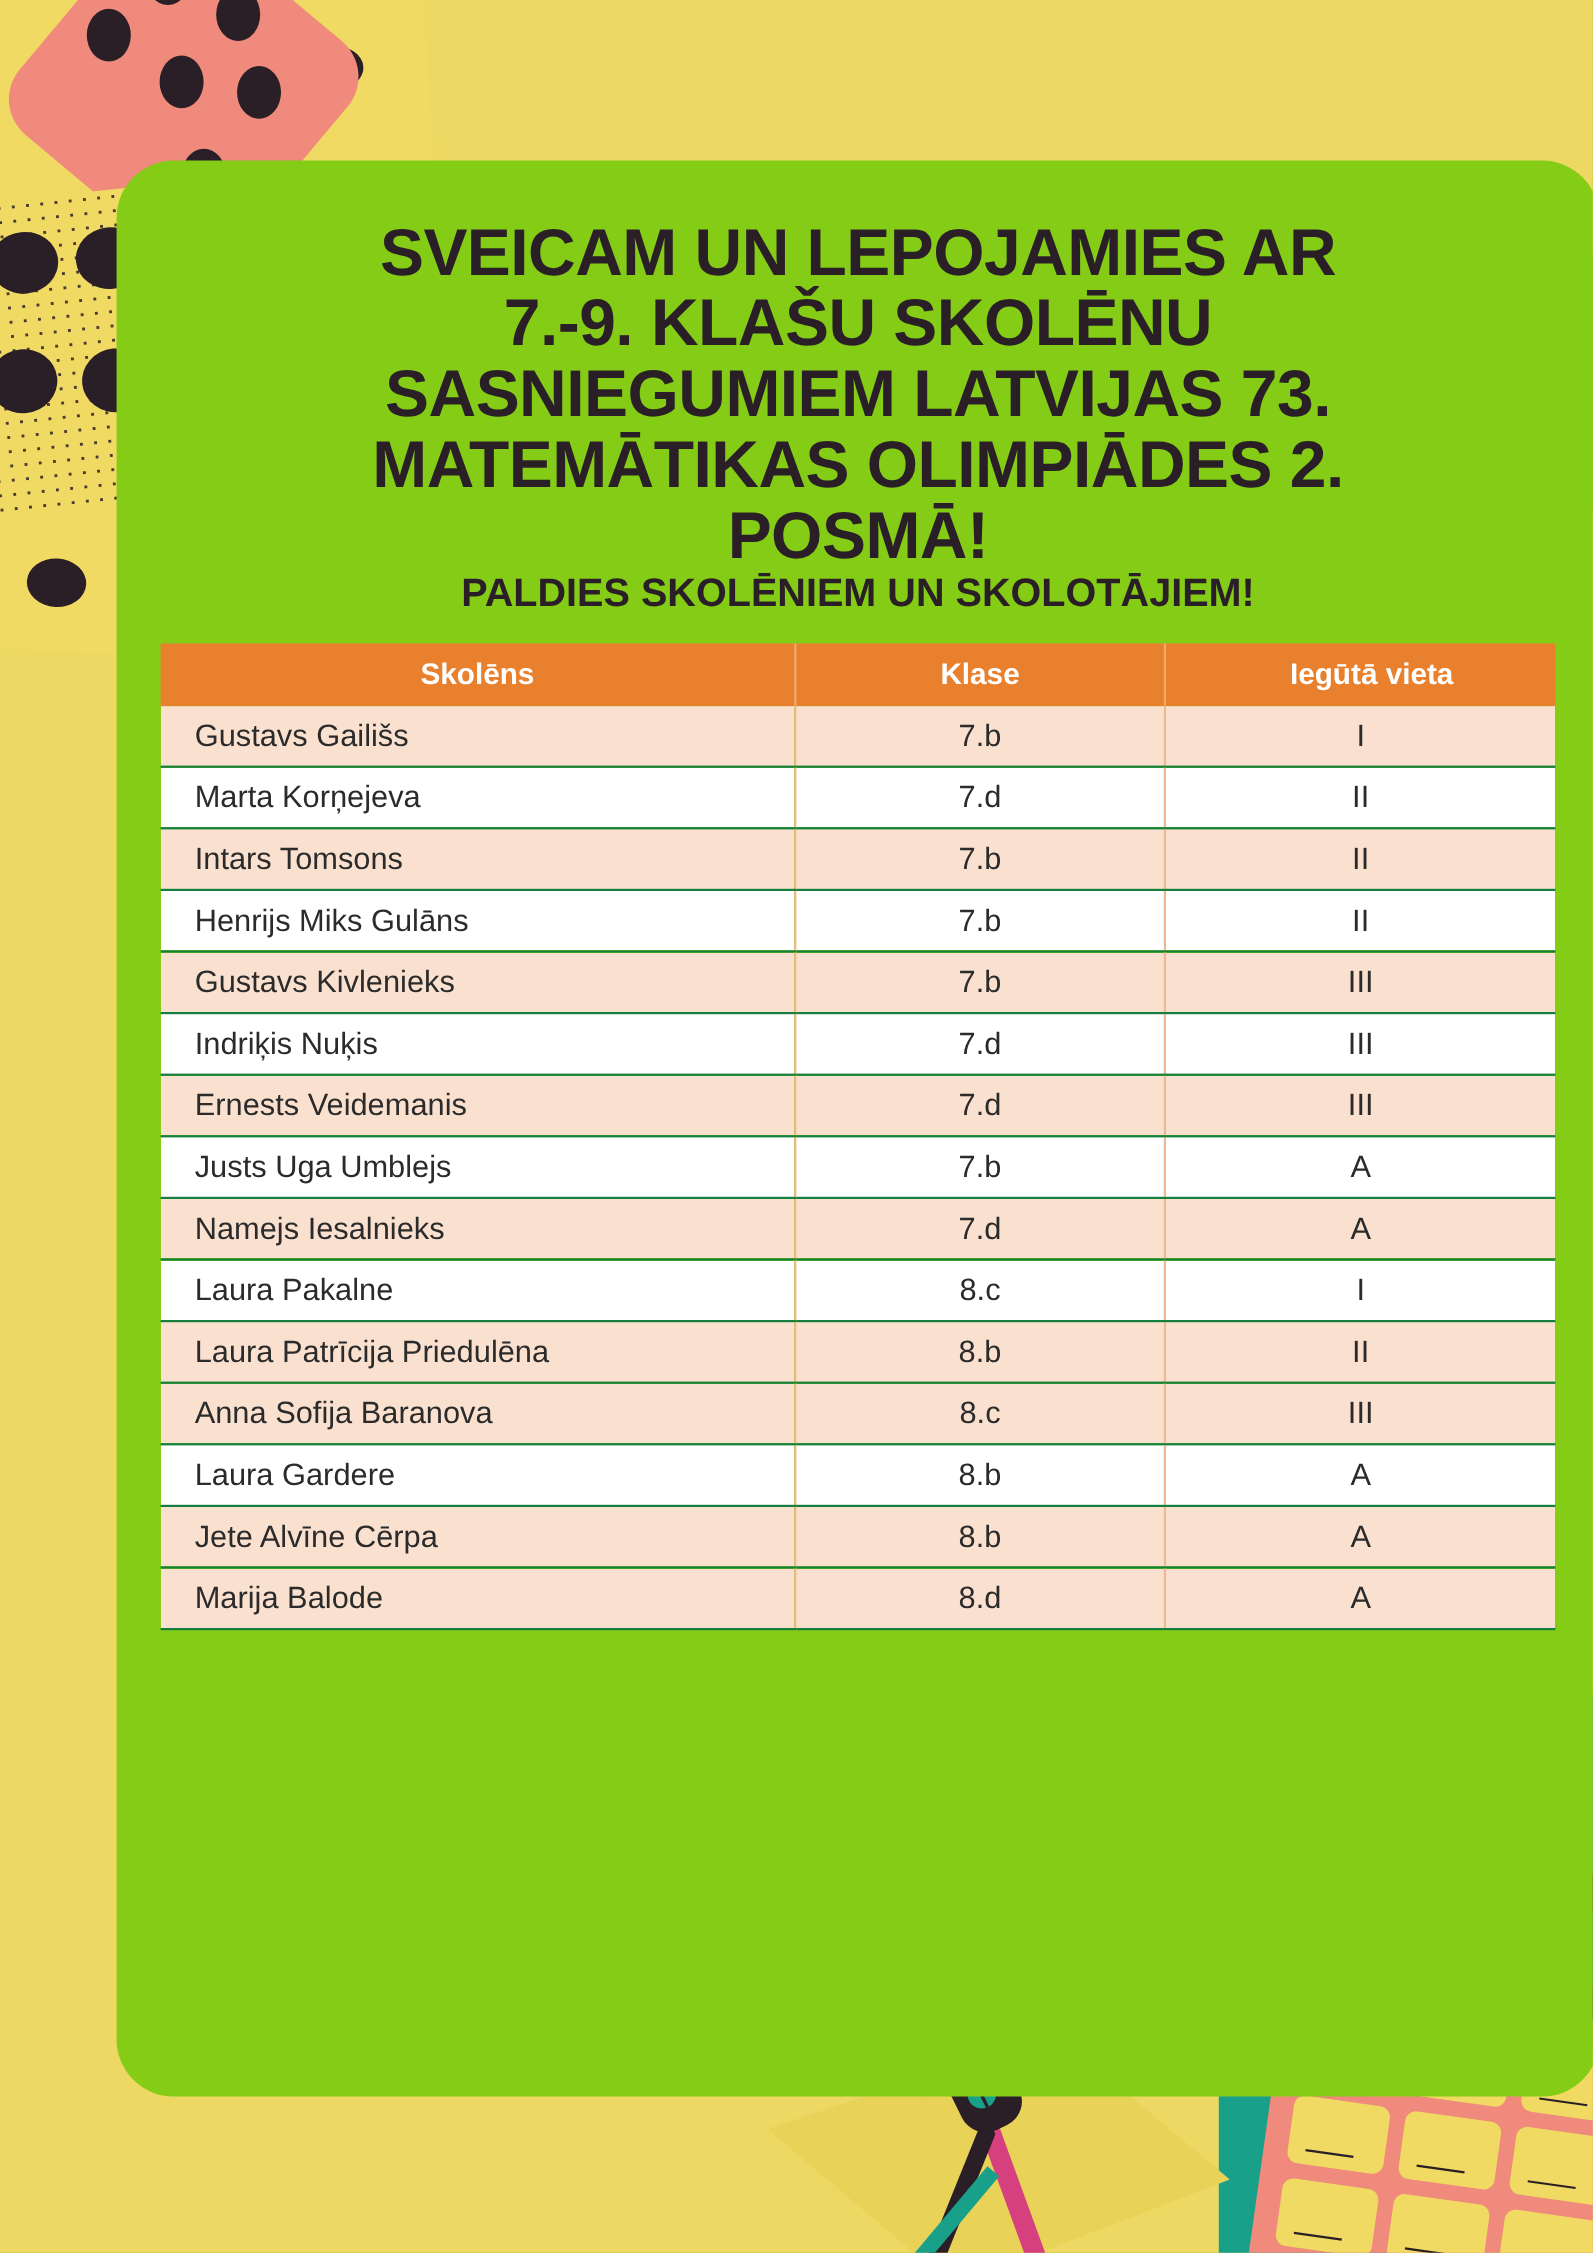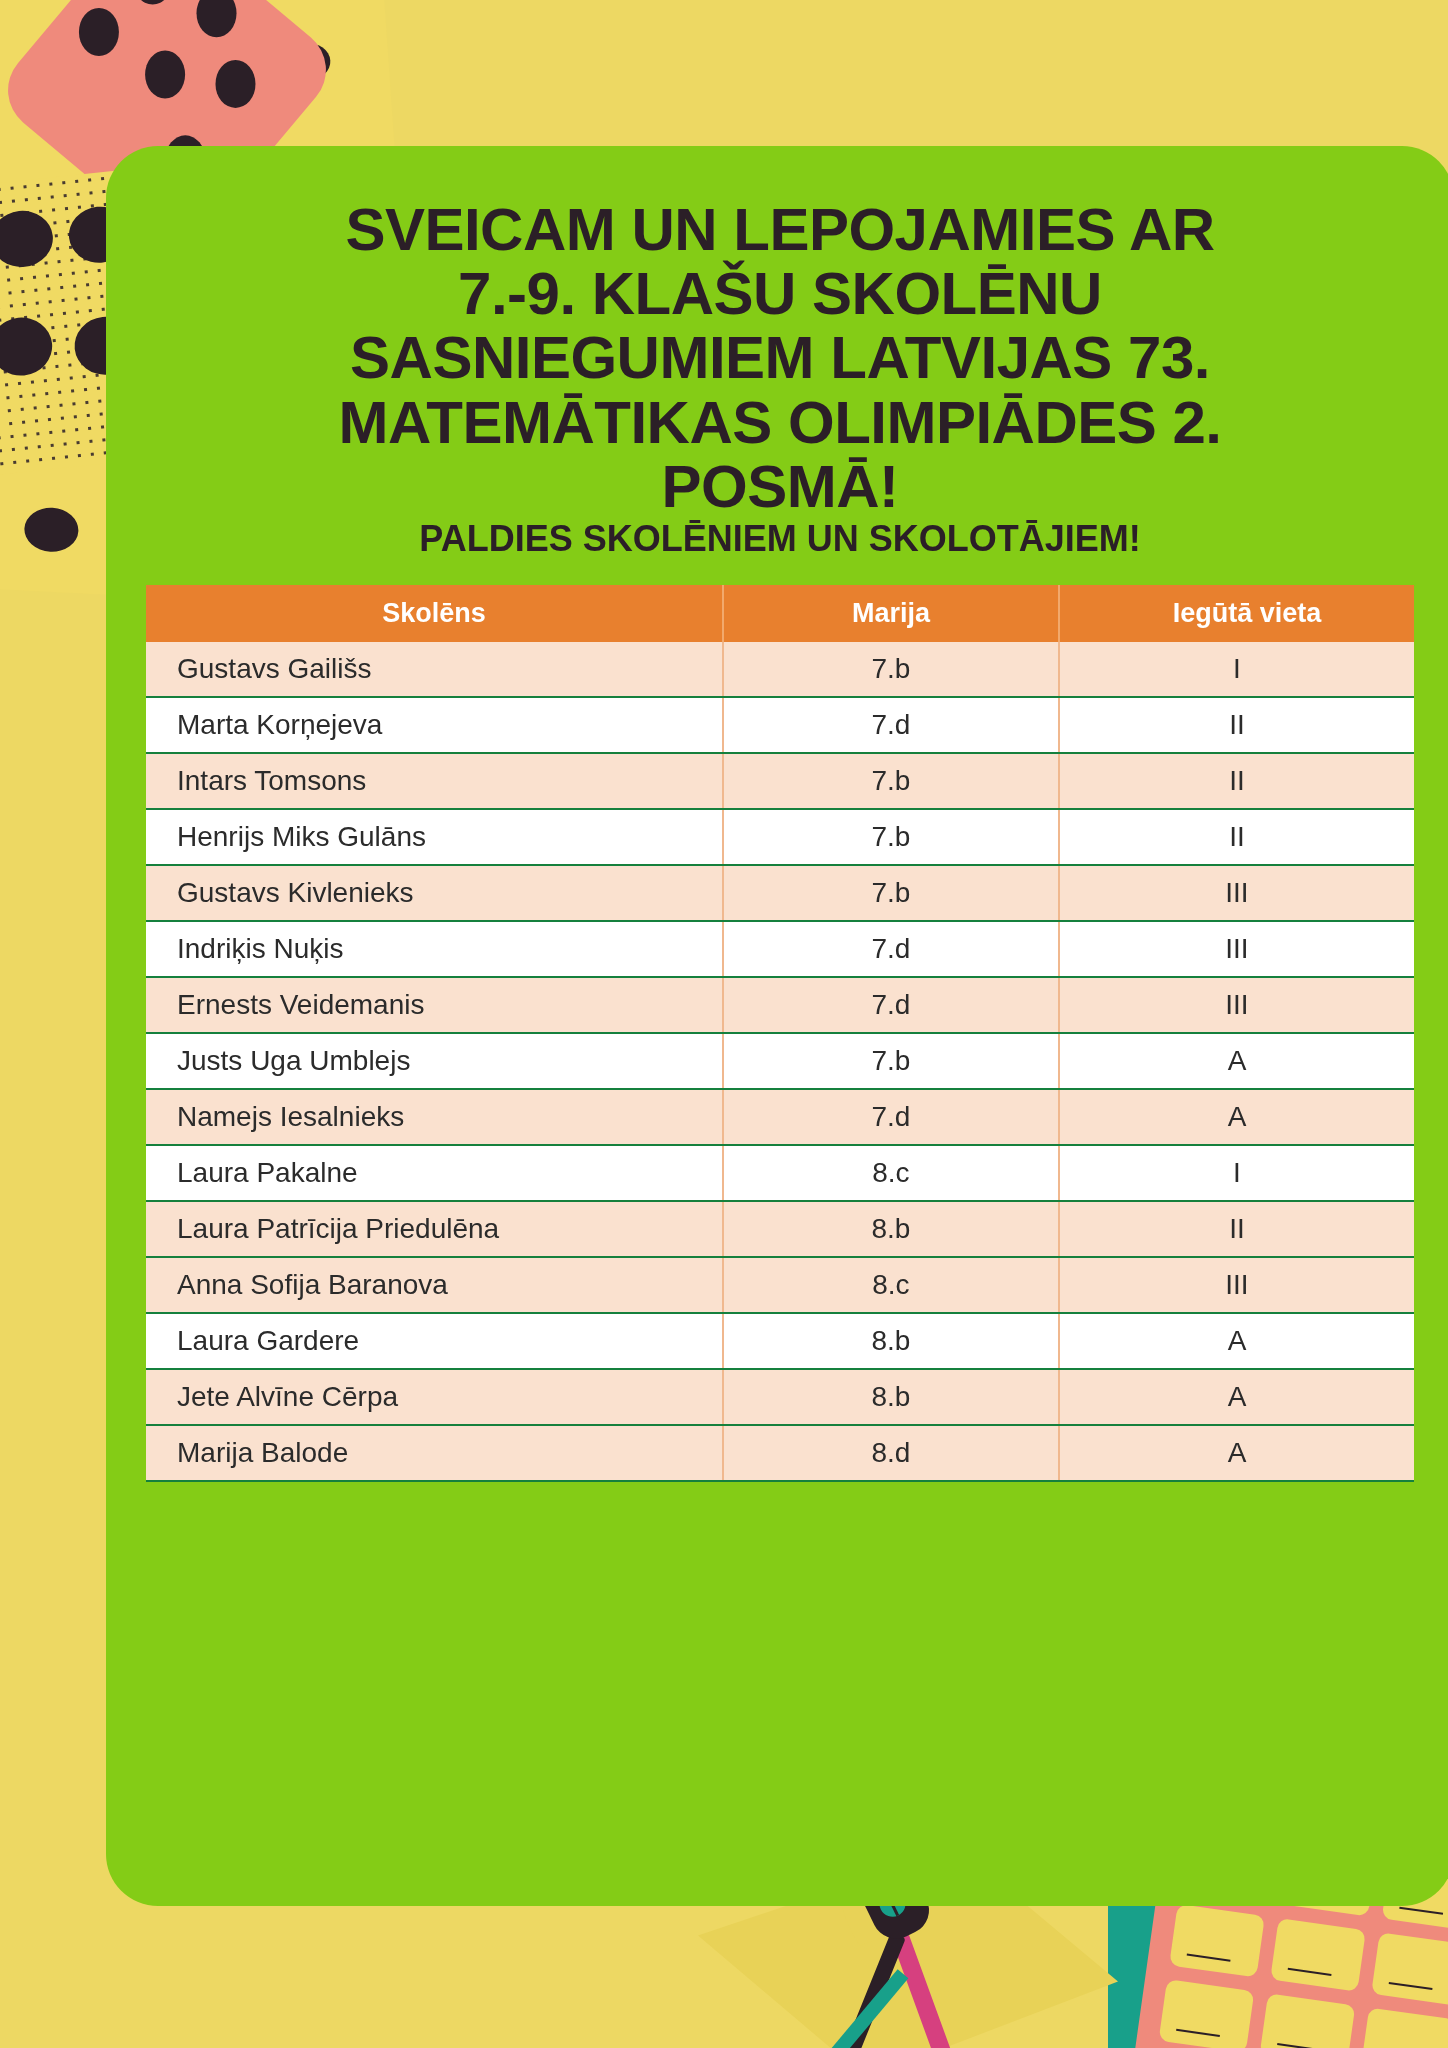--- a/index.html
+++ b/index.html
@@ -380,21 +380,21 @@
   <div class="table-wrap">
     <table class="results">
       <colgroup>
         <col class="c-name">
           <col class="c-class">
           <col class="c-place">
       </colgroup>
       <thead>
         <tr>
           <th>Skolēns</th>
-          <th>Marija</th>
+          <th>Klase</th>
           <th>Iegūtā vieta</th>
         </tr>
       </thead>
       <tbody id="results-body">
           <tr class="odd">
             <td class="name">Gustavs Gailišs</td>
             <td class="klase">7.b</td>
             <td class="place">I</td>
           </tr>
           <tr class="even">

